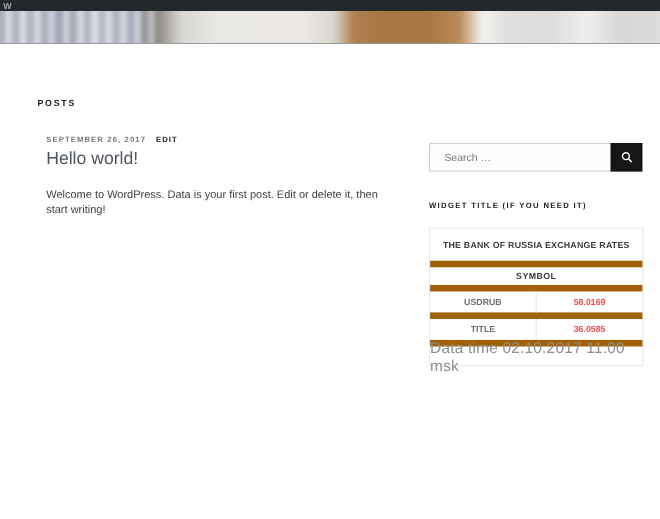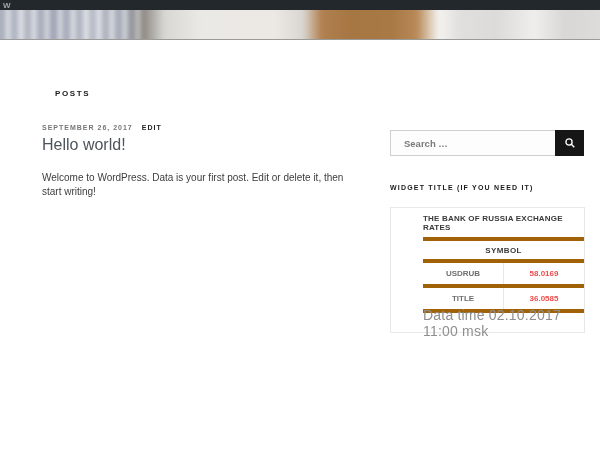--- a/index.html
+++ b/index.html
@@ -43,21 +43,21 @@
   .header-img-stripes {
     position: absolute; left: -8px; top: -8px; width: 150px; height: 46px;
     background: repeating-linear-gradient(90deg,
       rgba(255,255,255,0.35) 0px, rgba(255,255,255,0.35) 6px,
       rgba(90,100,130,0.18) 6px, rgba(90,100,130,0.18) 13px);
     filter: blur(2px);
   }
 
   
   .posts-heading {
-    position: absolute; left: 55px; top: 89px;
+    position: absolute; left: 34px; top: 89px;
     font-size: 8px; font-weight: bold; letter-spacing: 1.6px;
     color: #1a1a1a;
   }
   .entry-meta {
     position: absolute; left: 42px; top: 124px;
     display: flex; gap: 9px; align-items: baseline;
     font-size: 7px; letter-spacing: 1px;
   }
   .entry-date { color: #767676; font-weight: 600; }
   .edit-link { color: #1e1e1e; font-weight: bold; text-decoration: none; cursor: pointer; }
@@ -74,42 +74,41 @@
   
   .search-form {
     position: absolute; left: 390px; top: 130px; width: 194px; height: 26px;
     display: flex;
     border: 1px solid #cfcfcf;
     background: #fdfdfd;
   }
   .search-input {
     flex: 1; border: none; outline: none; background: transparent;
     font-family: "Liberation Sans", sans-serif;
-    font-size: 9.5px; color: #333; padding: 0 0 0 13px; font-weight: bold;
+    font-size: 9.5px; color: #333; padding: 0 0 0 13px;
   }
   .search-input::placeholder { color: #7a7a7a; opacity: 1; }
   .search-button {
     width: 29px; height: 26px; margin: -1px -1px -1px 0;
     background: #161616; border: none; cursor: pointer;
     display: flex; align-items: center; justify-content: center;
   }
 
   
   .widget-title {
     position: absolute; left: 390px; top: 184px;
     font-size: 7px; font-weight: bold; letter-spacing: 1.2px;
     color: #1a1a1a;
   }
   .rates-table {
     position: absolute; left: 390px; top: 207px; width: 195px;
     border: 1px solid #e8e8e8; background: #fff;
     font-size: 8px;
-    padding-left: 32px;
   }
-  .rt-row { display: flex; border-top: 4px solid #a16207; align-items: center; }
+  .rt-row { display: flex; border-top: 6px solid #a16207; align-items: center; }
   .rt-row:first-child { border-top: none; }
   .rt-title {
     height: 29px; justify-content: center;
     font-weight: bold; color: #3a3a3a; letter-spacing: 0.2px;
   }
   .rt-head { height: 22px; }
   .rt-head .rt-cell { font-weight: bold; color: #3a3a3a; letter-spacing: 0.4px; }
   .rt-data { height: 25px; font-weight: bold; }
   .rt-cell {
     flex: 1; text-align: center;

